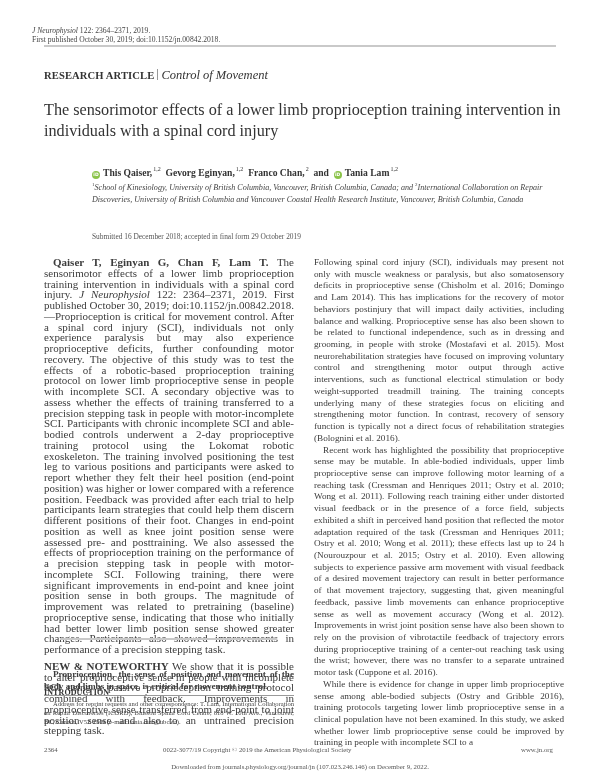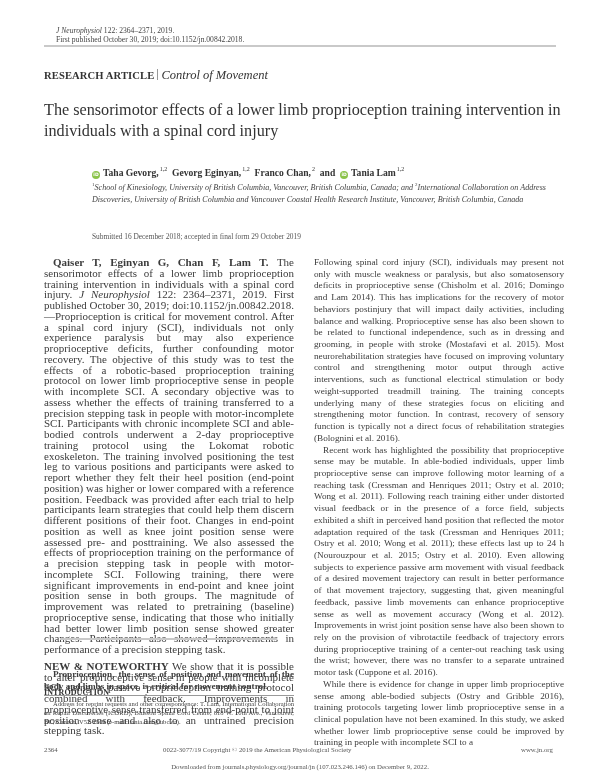--- a/index.html
+++ b/index.html
@@ -1,21 +1,21 @@
 <!DOCTYPE html>
 <html><head>
   <meta charset="utf-8">
   <style>
     html, body { margin:0; padding:0; background:#ffffff; }
     body {
       width:600px; height:779px; position:relative; overflow:hidden;
       font-family: "Liberation Serif", "DejaVu Serif", serif; color:#3a3a3a;
     }
     .abs { position:absolute; }
-    .journal-line { left:56px; top:26px; font-size:7.6px; line-height:9.4px; color:#444; }
+    .journal-line { left:32px; top:26px; font-size:7.6px; line-height:9.4px; color:#444; }
     .journal-line i { font-style:italic; }
     .top-rule { left:44px; top:45px; width:512px; height:2px; background:#c9c9c9; }
     .section-label { left:44px; top:68px; font-size:11.5px; color:#333; white-space:nowrap; }
     .section-label .kind { font-weight:bold; letter-spacing:0.1px; font-size:10.6px; }
     .section-label .sep { display:inline-block; width:1px; height:11px; background:#999; margin:0 3px -1px 3px; }
     .section-label .subj { font-style:italic; font-size:12.5px; }
     .title { left:44px; top:100px; width:520px; font-size:16.2px; line-height:21px; color:#333; }
     .authors { left:92px; top:166px; font-size:9.6px; font-weight:bold; color:#333; white-space:nowrap; }
     .authors sup { font-size:6px; font-weight:normal; vertical-align:5px; margin-left:1px; }
     .orcid {
@@ -57,29 +57,29 @@
 </div>
 <div class="abs top-rule"></div>
 
 <div class="abs section-label">
   <span class="kind">RESEARCH ARTICLE</span><span class="sep"></span><span class="subj">Control of Movement</span>
 </div>
 
 <div class="abs title">The sensorimotor effects of a lower limb proprioception training intervention in individuals with a spinal cord injury</div>
 
 <div class="abs authors">
-  <span class="orcid" style="font-size:4.5px;">iD</span><span>Taha Gevorg,</span><sup>1,2</sup>&nbsp;
+  <span class="orcid" style="font-size:4.5px;">iD</span><span>This Qaiser,</span><sup>1,2</sup>&nbsp;
   <span>Gevorg Eginyan,</span><sup>1,2</sup>&nbsp;
   <span>Franco Chan,</span><sup>2</sup>&nbsp;
   <span>and</span>&nbsp;
   <span class="orcid" style="font-size:4.5px;">iD</span><span>Tania Lam</span><sup>1,2</sup>
 </div>
 
 <div class="abs affil">
-  <sup>1</sup><span>School of Kinesiology, University of British Columbia, Vancouver, British Columbia, Canada; and </span><sup>2</sup><span>International Collaboration on Address Discoveries, University of British Columbia and Vancouver Coastal Health Research Institute, Vancouver, British Columbia, Canada</span>
+  <sup>1</sup><span>School of Kinesiology, University of British Columbia, Vancouver, British Columbia, Canada; and </span><sup>2</sup><span>International Collaboration on Repair Discoveries, University of British Columbia and Vancouver Coastal Health Research Institute, Vancouver, British Columbia, Canada</span>
 </div>
 
 <div class="abs submitted">Submitted 16 December 2018; accepted in final form 29 October 2019</div>
 
 <div class="abs col col-left">
   <p class="indent"><span class="lead">Qaiser T, Eginyan G, Chan F, Lam T.</span><span> The sensorimotor effects of a lower limb proprioception training intervention in individuals with a spinal cord injury. </span><span class="ital">J Neurophysiol</span><span> 122: 2364–2371, 2019. First published October 30, 2019; doi:10.1152/jn.00842.2018.—Proprioception is critical for movement control. After a spinal cord injury (SCI), individuals not only experience paralysis but may also experience proprioceptive deficits, further confounding motor recovery. The objective of this study was to test the effects of a robotic-based proprioception training protocol on lower limb proprioceptive sense in people with incomplete SCI. A secondary objective was to assess whether the effects of training transferred to a precision stepping task in people with motor-incomplete SCI. Participants with chronic incomplete SCI and able-bodied controls underwent a 2-day proprioceptive training protocol using the Lokomat robotic exoskeleton. The training involved positioning the test leg to various positions and participants were asked to report whether they felt their heel position (end-point position) was higher or lower compared with a reference position. Feedback was provided after each trial to help participants learn strategies that could help them discern different positions of their foot. Changes in end-point position as well as knee joint position sense were assessed pre- and posttraining. We also assessed the effects of proprioception training on the performance of a precision stepping task in people with motor-incomplete SCI. Following training, there were significant improvements in end-point and knee joint position sense in both groups. The magnitude of improvement was related to pretraining (baseline) proprioceptive sense, indicating that those who initially had better lower limb position sense showed greater changes. Participants also showed improvements in performance of a precision stepping task.</span></p>
   <p class="nn"><span class="lead">NEW &amp; NOTEWORTHY</span><span> We show that it is possible to alter proprioceptive sense in people with incomplete SCI using a passive proprioception training protocol combined with feedback. Improvements in proprioceptive sense transferred from end-point to joint position sense and also to an untrained precision stepping task.</span></p>
 </div>
 
 <div class="abs mid-rule"></div>

